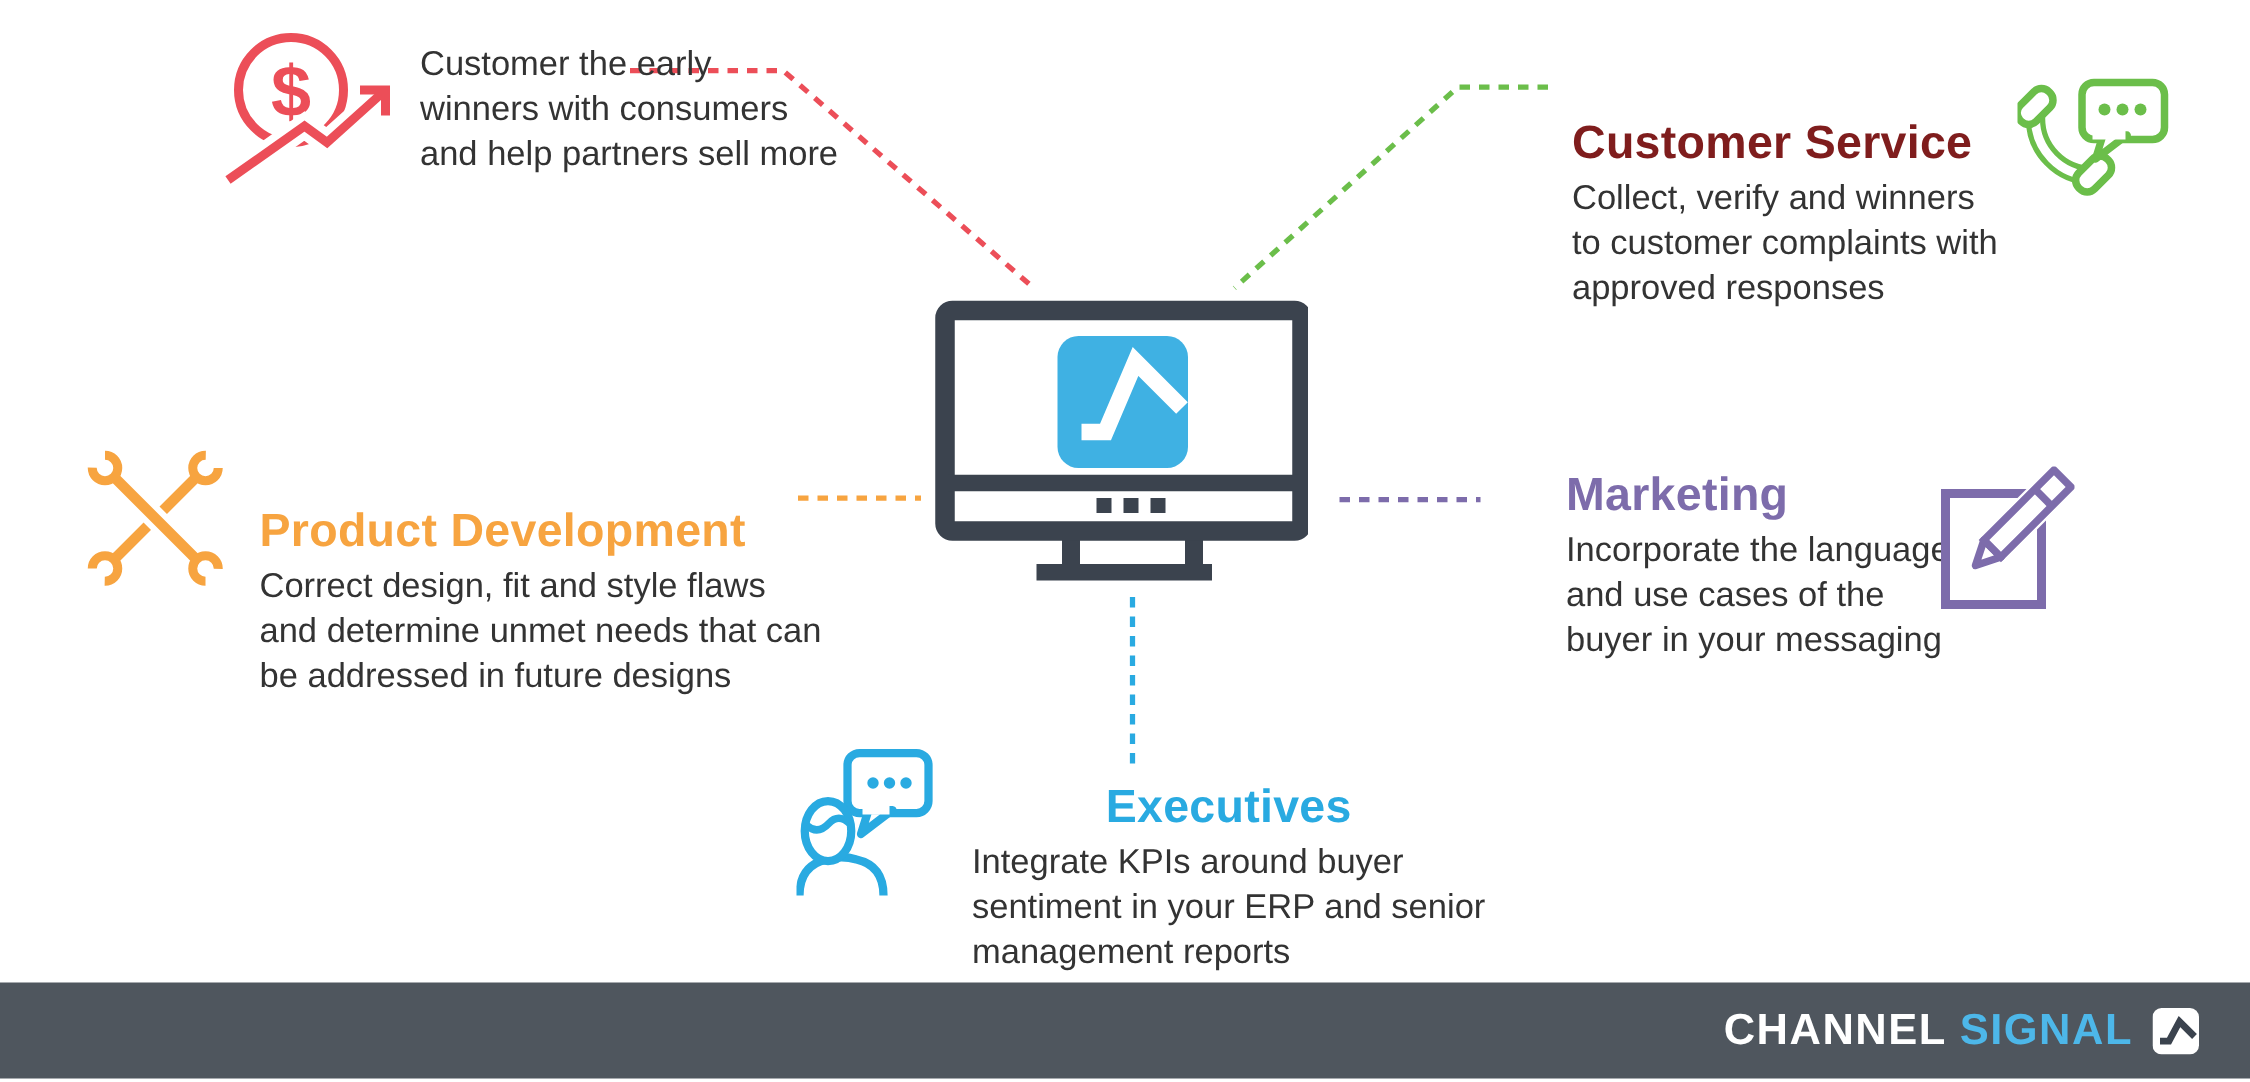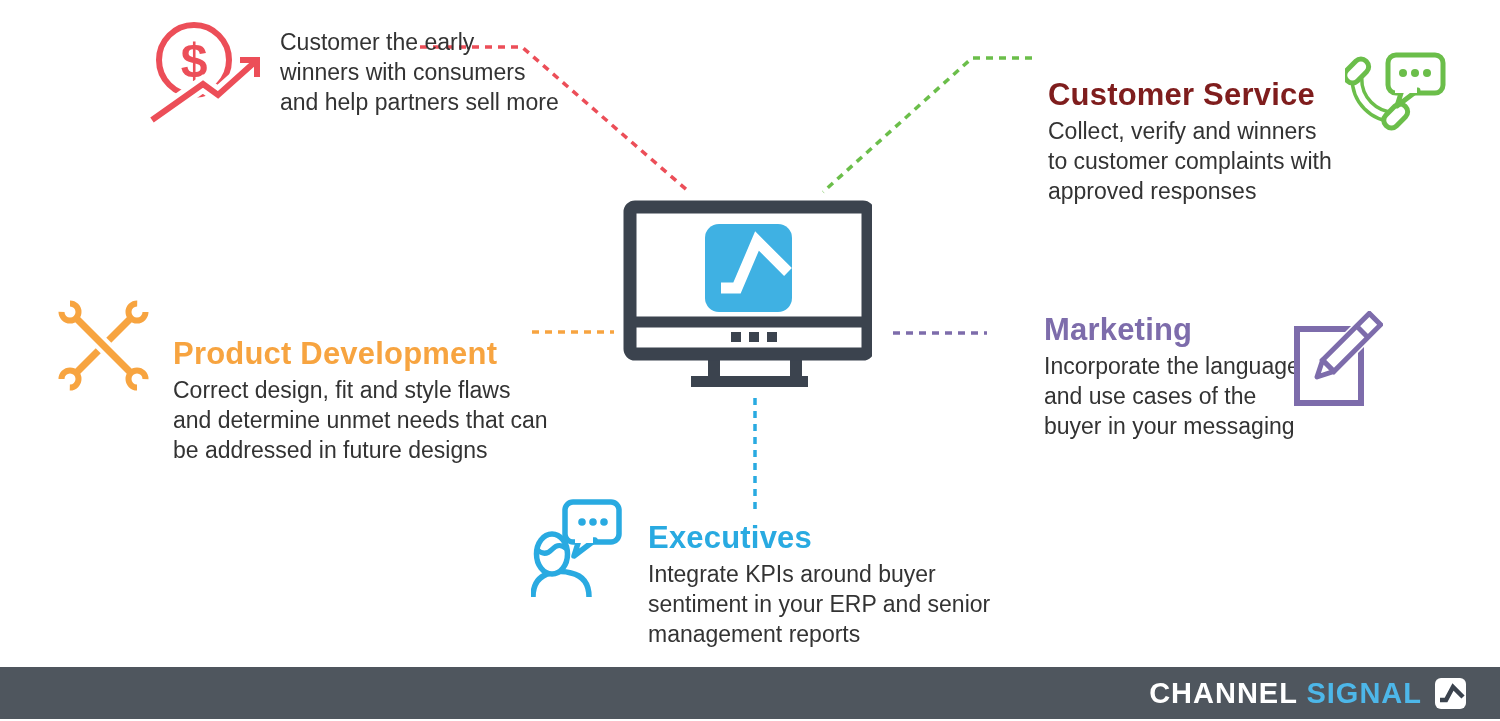--- a/index.html
+++ b/index.html
@@ -16,25 +16,25 @@
   .sec-text{ position:absolute; }
   .sec-title{ font-size:31px; font-weight:bold; letter-spacing:.2px; line-height:36px; }
   .sec-desc{
     margin-top:3px; font-size:23px; line-height:30px; color:#333333;
     white-space:pre-line; width:max-content;
   }
   .c-sales .sec-title{ color:#ec4e58; }
   .c-cs    .sec-title{ color:#7f1d1d;margin-top:36px; }
   .c-pd    .sec-title{ color:#f7a440; }
   .c-mk    .sec-title{ color:#7d6cab; }
-  .c-ex    .sec-title{ color:#29aae1; }
+  .c-ex    .sec-title{ color:#29aae1;text-align:center; }
 
   
   .footer{
-    position:absolute; left:0; right:0; bottom:2px; height:52px;
+    position:absolute; left:0; right:0; bottom:2px; height:64px;
     background:#4f565e; display:flex; align-items:center; justify-content:flex-end;
     padding-right:34px; gap:13px;
   }
   .brand{ font-size:29px; font-weight:bold; letter-spacing:1px; line-height:1; }
   .brand .w{ color:#ffffff; }
   .brand .b{ color:#4db7e9; }
 </style>
 </head>
 <body>
 

